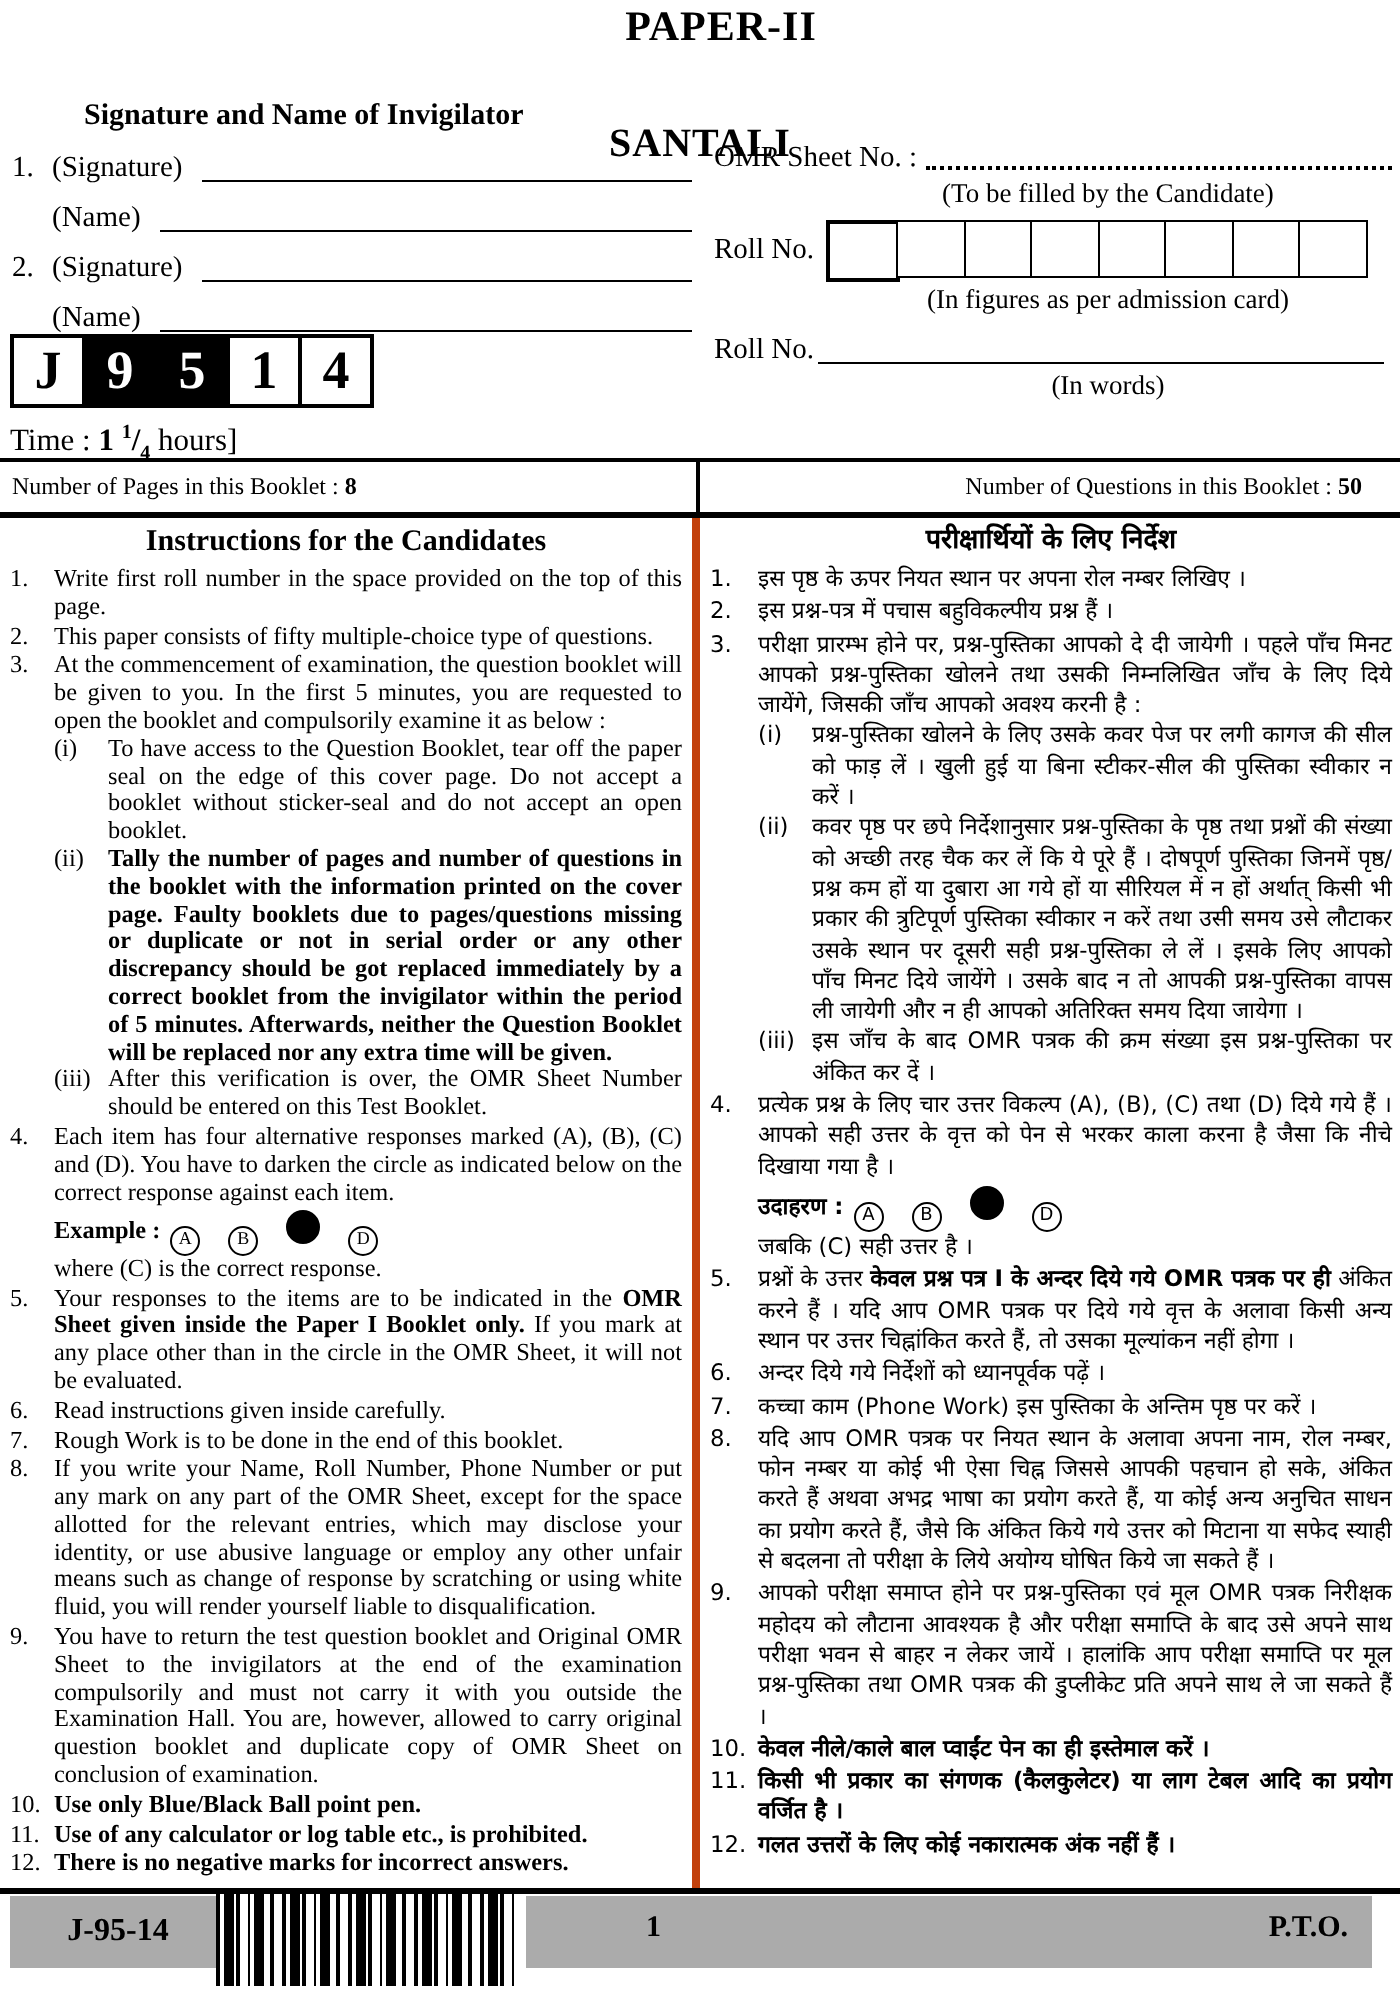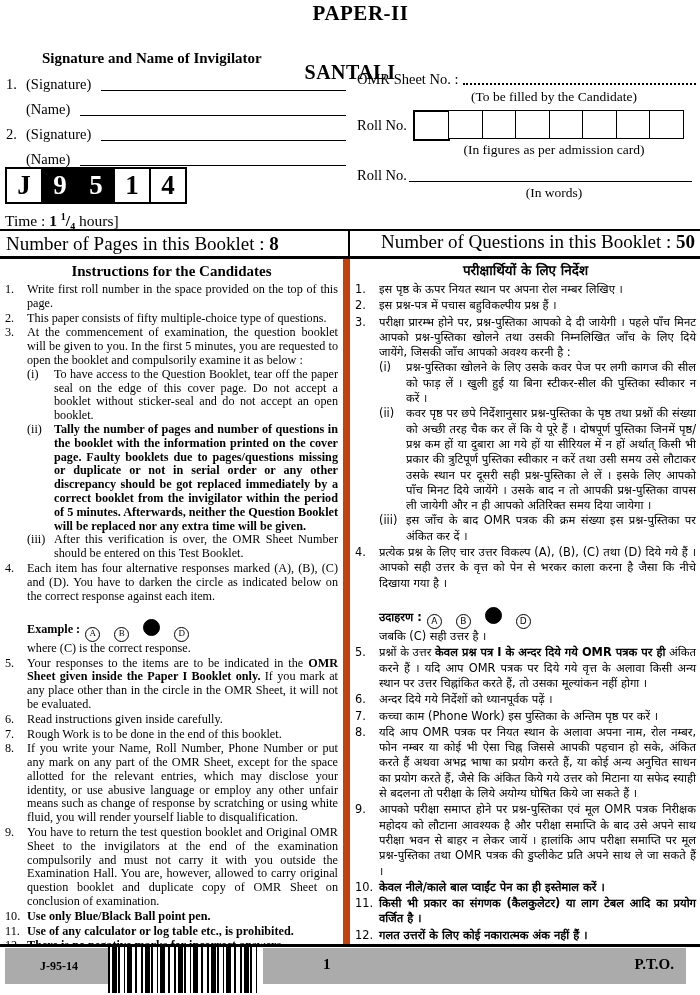--- a/index.html
+++ b/index.html
@@ -34,45 +34,45 @@
   .codecell:last-child{border-right:none;}
   .codecell.inv{background:#000;color:#fff;}
   
   .timerow{position:absolute;left:5px;right:4px;top:207px;display:flex;justify-content:space-between;
            font-size:15.5px;line-height:19px;}
   .timerow sup{font-size:10px;font-weight:bold;}
   .timerow sub{font-size:10px;font-weight:bold;}
   .b{font-weight:bold;}
   
   .bookletrow{position:absolute;left:0;right:0;top:229px;height:30px;box-sizing:border-box;
-              border-top:2.5px solid #000;border-bottom:3px solid #000;display:flex;font-size:19px;gap:12px;}
+              border-top:2.5px solid #000;border-bottom:3px solid #000;display:flex;font-size:12px;gap:12px;}
   .bcell-l{width:350px;box-sizing:border-box;border-right:2px solid #000;display:flex;align-items:center;padding-left:6px;}
-  .bcell-r{flex:1;display:flex;align-items:flex-start;justify-content:flex-end;padding-right:5px;}
+  .bcell-r{flex:1;display:flex;align-items:center;justify-content:flex-end;padding-right:19px;}
   
   .columns{position:absolute;left:0;right:0;top:259px;bottom:48px;display:flex;border-bottom:3px solid #000;overflow:hidden;}
-  .col-en{width:350px;box-sizing:border-box;border-right:7px solid #c2410c;padding:2px 5px 0 5px;
+  .col-en{width:350px;box-sizing:border-box;border-right:4px solid #c2410c;padding:2px 5px 0 5px;
           font-size:12.2px;line-height:13.8px;}
   .col-hi{flex:1;box-sizing:border-box;padding:2px 4px 0 5px;font-family:"DejaVu Sans",sans-serif;
           font-size:11.4px;line-height:15.3px;}
   .col-head{text-align:center;font-weight:bold;font-size:15px;line-height:20px;margin-bottom:2px;}
   .col-hi .col-head{font-size:13.5px;line-height:19px;}
   .instr-item{display:flex;margin-top:1px;}
   .inum{flex:0 0 22px;}
   .col-hi .inum{flex:0 0 24px;}
   .ibody{flex:1;text-align:justify;}
   .sub-item{display:flex;}
   .sub-item > .inum{flex:0 0 27px;}
-  .example{margin-top:16px;text-align:left;}
+  .example{margin-top:2px;text-align:left;}
   .exlabel{margin-right:5px;}
   .opt{display:inline-flex;width:13px;height:13px;border:1.3px solid #000;border-radius:50%;
        align-items:center;justify-content:center;font-size:9px;margin-right:14px;vertical-align:-3px;background:#fff;}
   .opt.filled{background:#000;border-color:#000;width:15px;height:15px;color:transparent;}
   
   .f-code{position:absolute;left:5px;top:948px;width:108px;height:36px;background:#ababab;
-          display:flex;align-items:center;justify-content:center;font-weight:bold;font-size:12px;}
+          display:flex;align-items:center;justify-content:center;font-weight:bold;font-size:16px;}
   .f-barcode{position:absolute;left:108px;top:947px;width:150px;height:46px;background:
      repeating-linear-gradient(90deg,#000 0 2px,#fff 2px 4px,#000 4px 9px,#fff 9px 10px,#000 10px 12px,
      #fff 12px 16px,#000 16px 17px,#fff 17px 19px,#000 19px 24px,#fff 24px 27px,#000 27px 29px,#fff 29px 33px);}
   .f-strip{position:absolute;left:263px;top:948px;width:423px;height:36px;background:#ababab;
            font-weight:bold;font-size:15px;}
   .f-page{position:absolute;left:60px;top:8px;}
   .f-pto{position:absolute;right:12px;top:8px;}
 </style>
 </head>
 <body>

